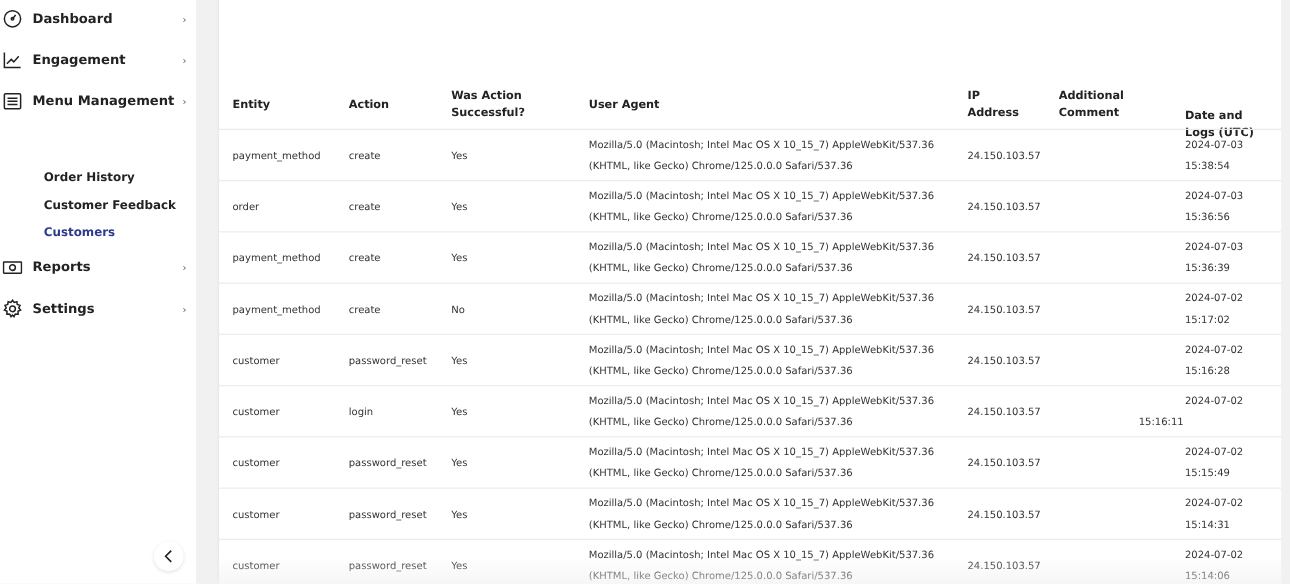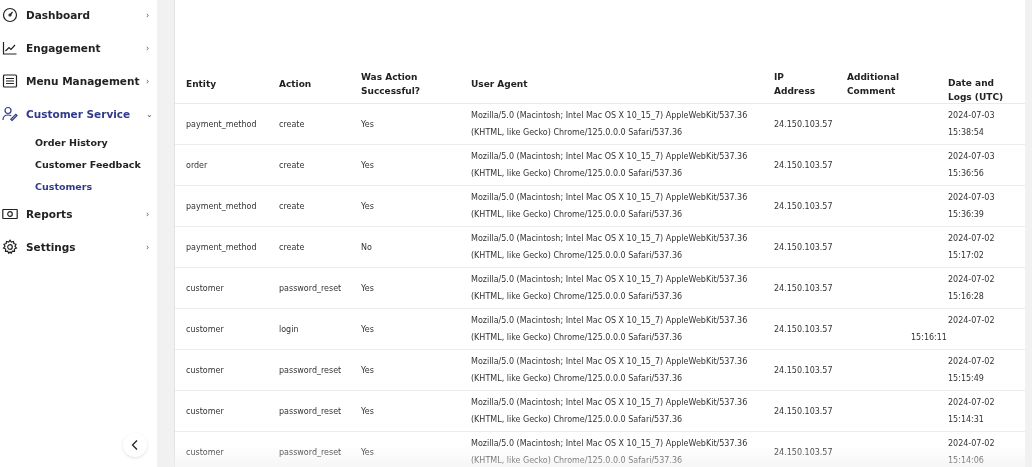--- a/index.html
+++ b/index.html
@@ -59,31 +59,20 @@
     <div class="nav-item" style="top:70px">
       <span class="nav-icon">
         <svg viewBox="0 0 16 16" fill="none" stroke="#222" stroke-width="1.2">
             <rect x="1.5" y="2" width="13" height="12" rx="1"></rect>
             <path d="M4 5.5 H12 M4 8 H12 M4 10.5 H12"></path>
           </svg>
       </span>
       <span class="nav-label">Menu Management</span>
       <span class="nav-chev">›</span>
     </div>
-    <div class="nav-item active" style="top:103px">
-      <span class="nav-icon">
-        <svg viewBox="0 0 16 16" fill="none" stroke="#2e3a8c" stroke-width="1.2">
-            <circle cx="6" cy="4.5" r="3"></circle>
-            <path d="M1 14 C1 10 3 9 6 9 C7.5 9 8.5 9.3 9.2 9.8"></path>
-            <path d="M10 14.5 L15 9.5 L13.8 8.3 L8.8 13.3 Z"></path>
-          </svg>
-      </span>
-      <span class="nav-label">Customer Service</span>
-      <span class="nav-chev">⌄</span>
-    </div>
     <div class="sub-item" style="top:137px">Order History</div>
     <div class="sub-item" style="top:159px">Customer Feedback</div>
     <div class="sub-item active" style="top:181px">Customers</div>
     <div class="nav-item" style="top:203px">
       <span class="nav-icon">
         <svg viewBox="0 0 16 16" fill="none" stroke="#222" stroke-width="1.2">
             <rect x="0.8" y="3.5" width="14.4" height="9" rx="0.5"></rect>
             <circle cx="8" cy="8" r="2.3"></circle>
           </svg>
       </span>
@@ -120,21 +109,21 @@
         </div>
       <div class="th" style="left:296px; top:77px"><span>User Agent</span></div>
       <div class="th" style="left:599px; top:70px">
           <div>IP</div>
           <div>Address</div>
         </div>
       <div class="th" style="left:672px; top:70px">
           <div>Additional</div>
           <div>Comment</div>
         </div>
-      <div class="th" style="left:773px; top:76px">
+      <div class="th" style="left:773px; top:86px">
           <div>Date and</div>
           <div>Logs (UTC)</div>
         </div>
     </div>
     <div class="header-line"></div>
 
     <div>
       <div class="row" style="top:104px">
         <span class="cell mid" style="left:11px">payment_method</span>
         <span class="cell mid" style="left:104px">create</span>

